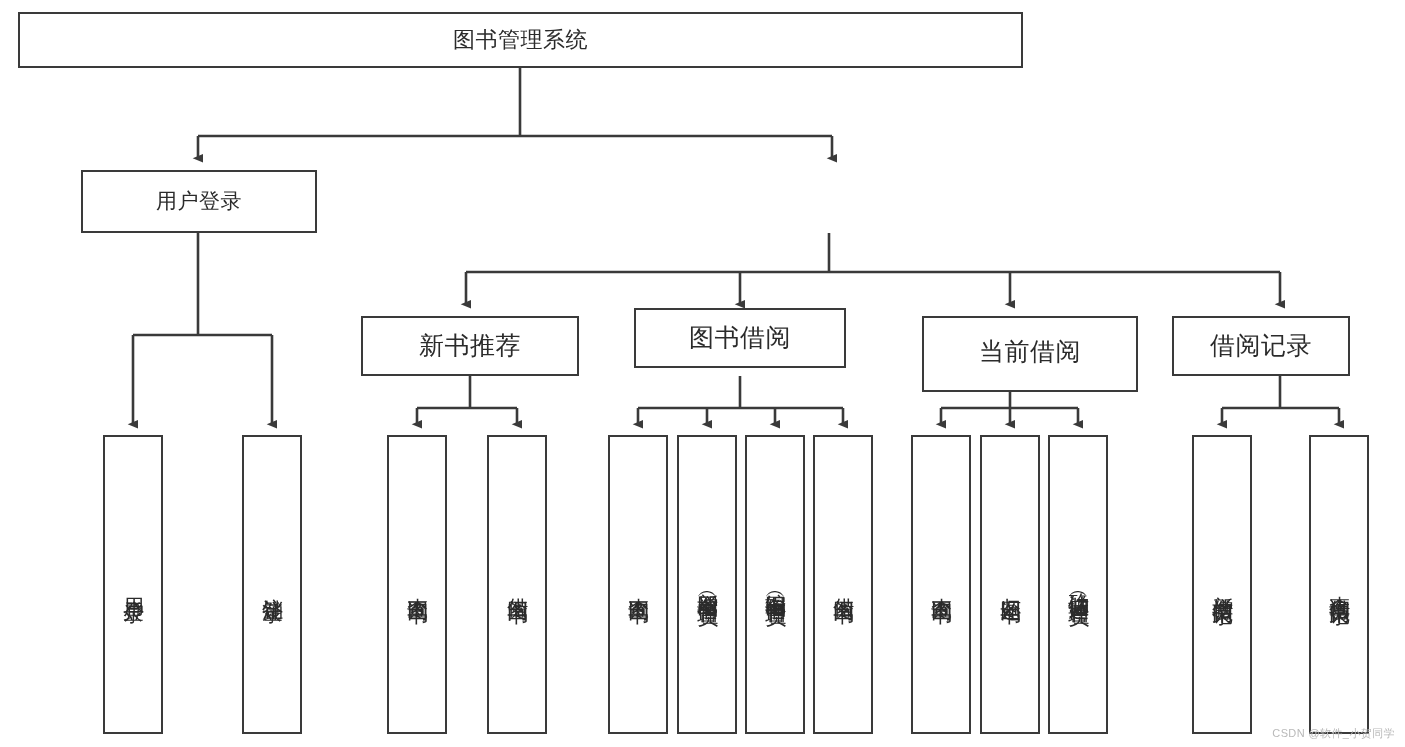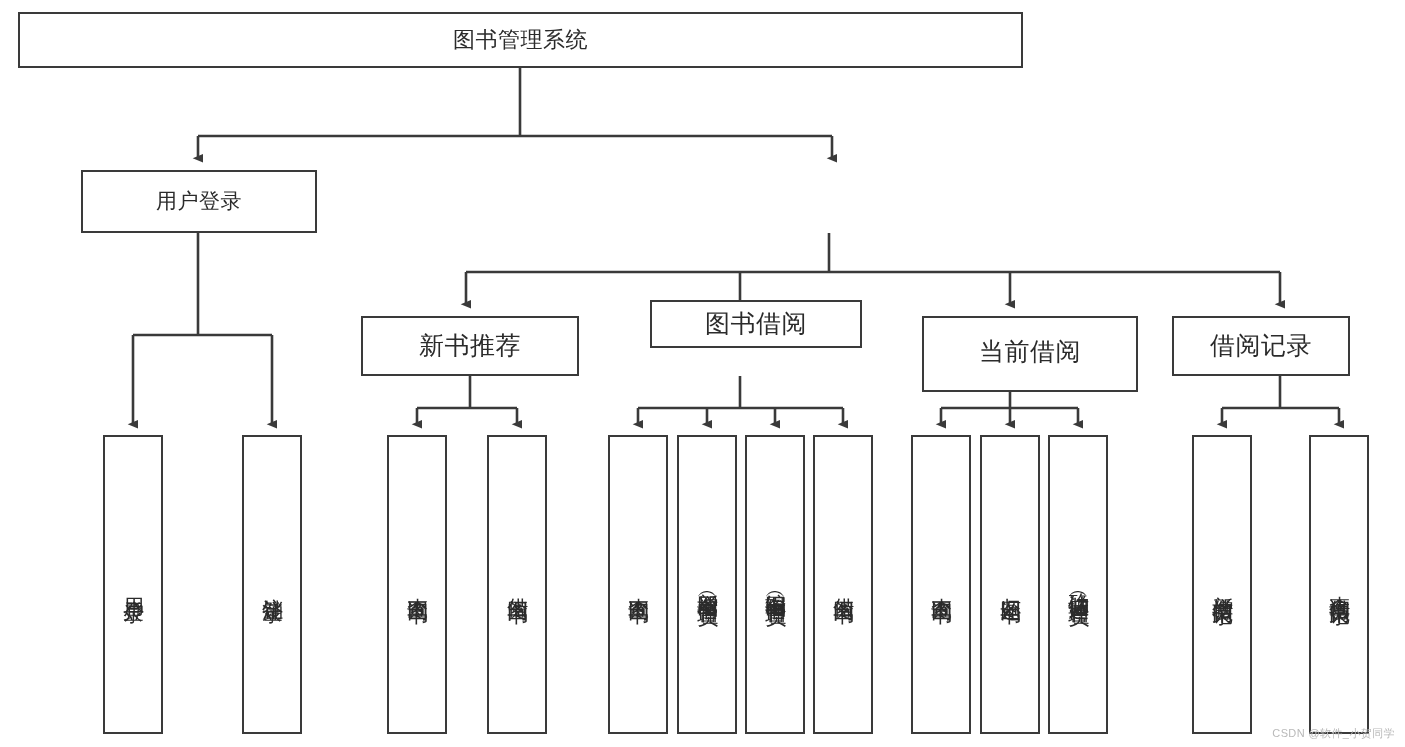--- a/index.html
+++ b/index.html
@@ -134,21 +134,21 @@
 
   <div class="node level2" style="left:81px; top:170px; width:236px; height:63px;">
     <span class="node-label">用户登录</span>
   </div>
 
 
   <div class="node level3" style="left:361px; top:316px; width:218px; height:60px;">
     <span class="node-label">新书推荐</span>
   </div>
 
-  <div class="node level3" style="left:634px; top:300px; width:212px; height:48px;margin-left:16px;">
+  <div class="node level3" style="left:634px; top:308px; width:212px; height:60px;">
     <span class="node-label">图书借阅</span>
   </div>
 
   <div class="node level3" style="left:922px; top:316px; width:216px; height:76px;font-family:Liberation Mono, monospace;">
     <span class="node-label">当前借阅</span>
   </div>
 
   <div class="node level3" style="left:1172px; top:316px; width:178px; height:60px;">
     <span class="node-label">借阅记录</span>
   </div>

